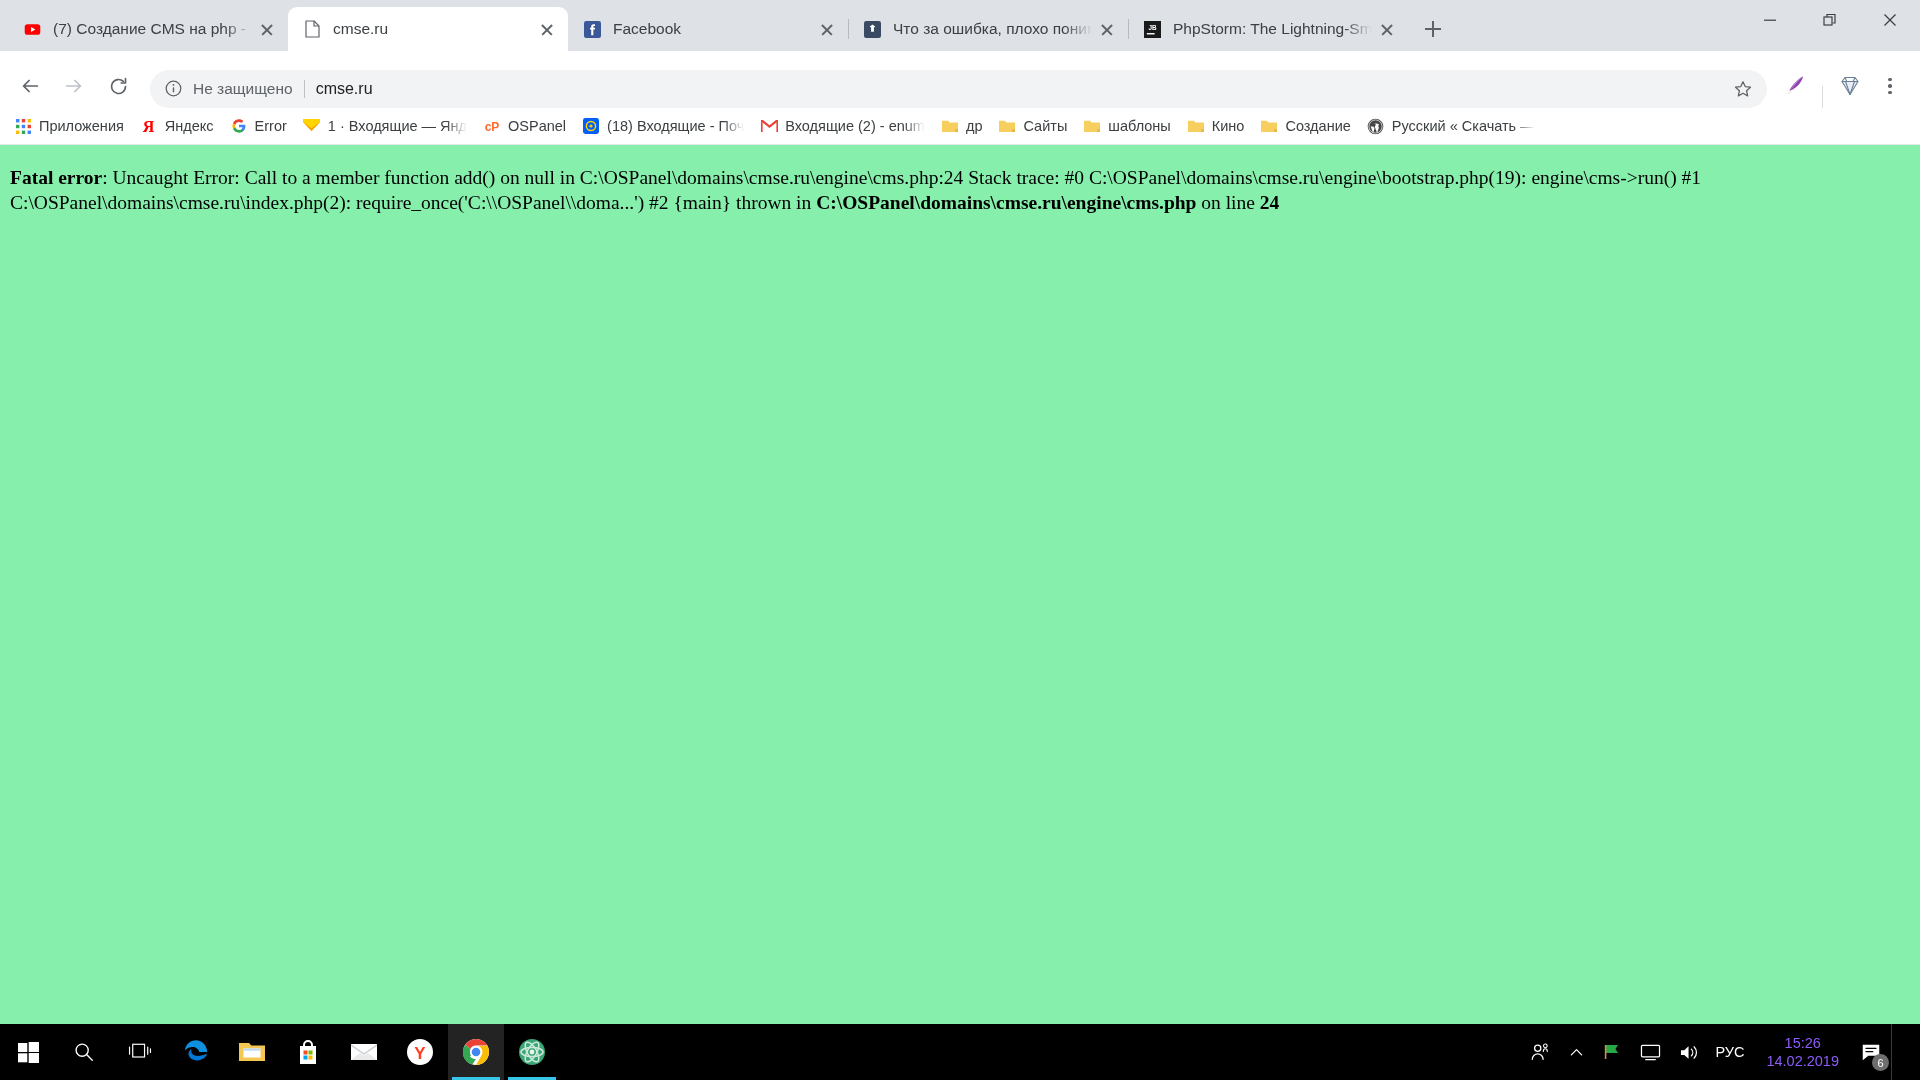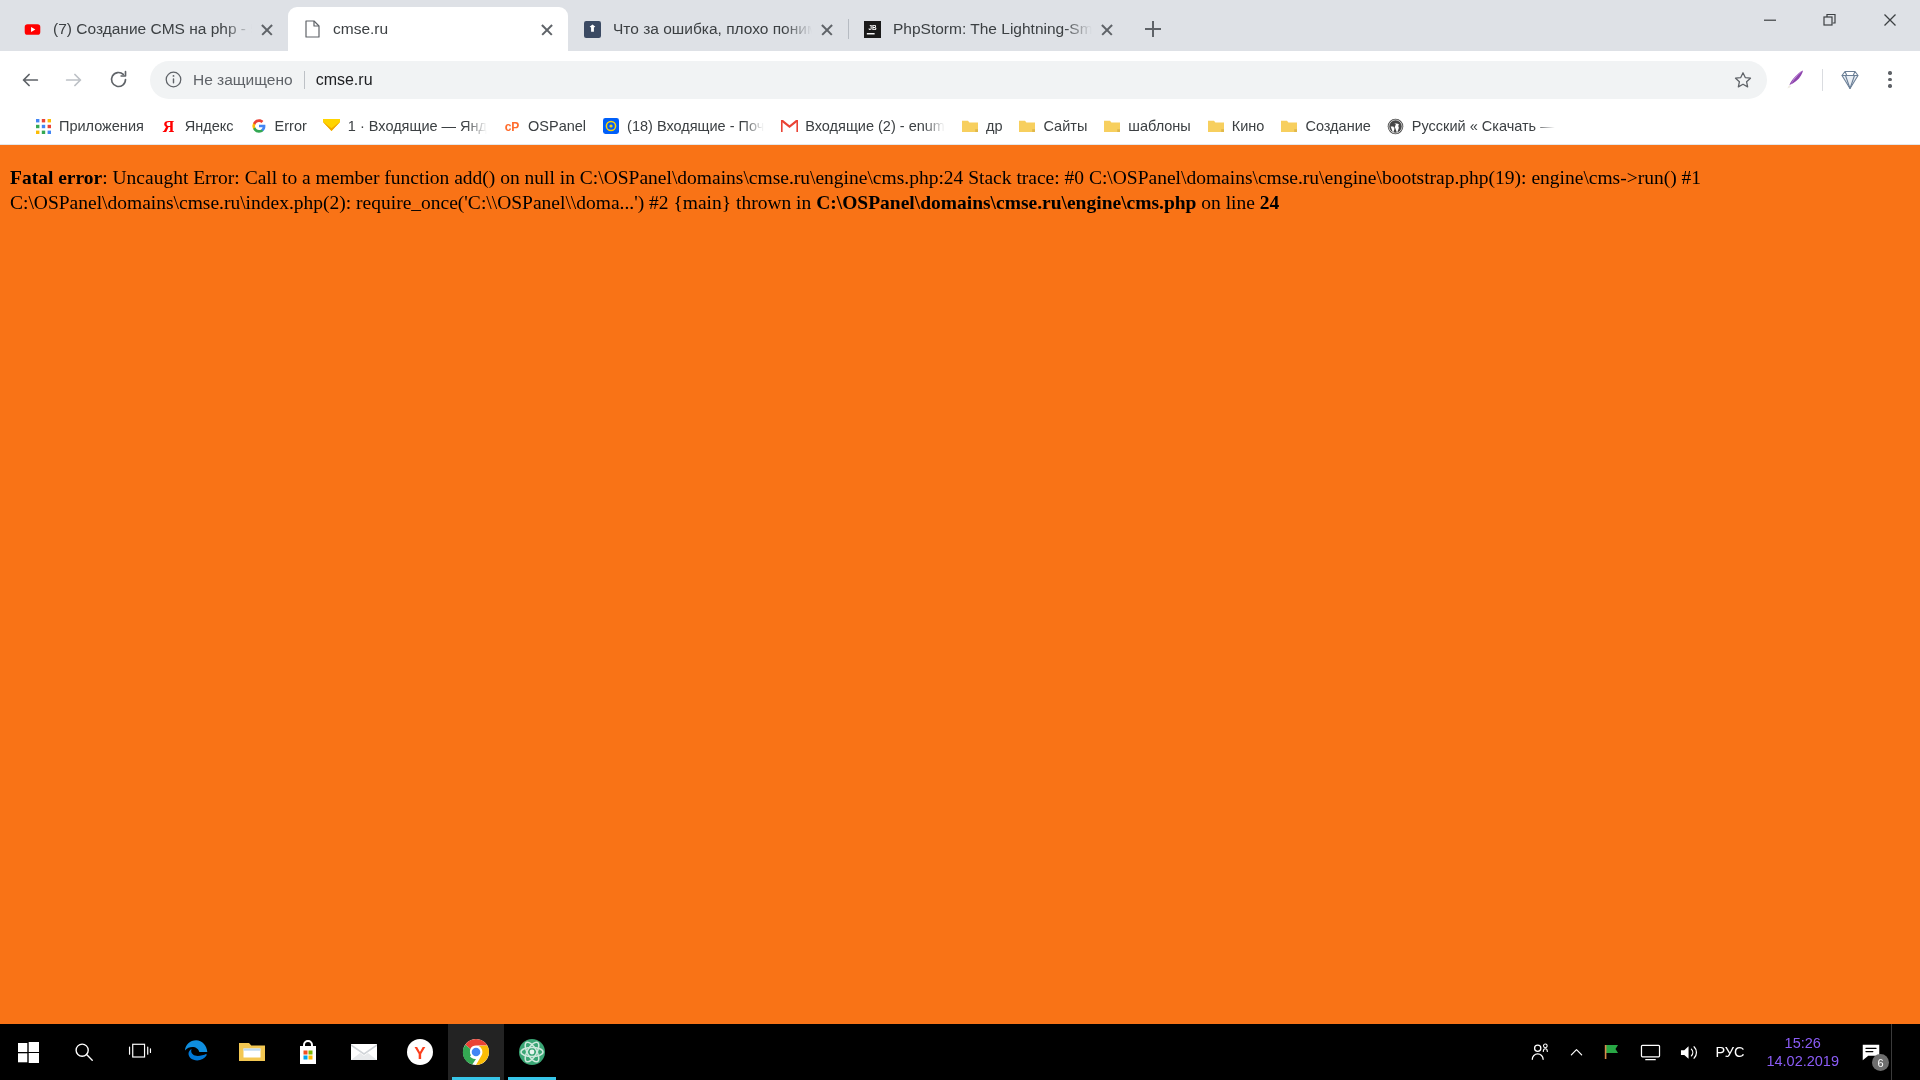--- a/index.html
+++ b/index.html
@@ -55,21 +55,21 @@
   }
   .newtab::before { left:9px; top:16.3px; width:16px; height:1.8px; }
   .newtab::after  { left:16.1px; top:9px; width:1.8px; height:16px; }
 
   .wincontrols { margin-left:auto; display:flex; align-items:flex-start; height:51px; }
   .wc { width:60px; height:40px; display:flex; align-items:center; justify-content:center; }
   .wc svg { display:block; }
 
   
   .toolbar {
-    height:57px; background:#ffffff; display:flex; align-items:center;
+    height:57px; background:#ffffff; display:flex; align-items:flex-end;
     padding:0 10px 0 8px;
   }
   .navbtn { width:44px; height:44px; display:flex; align-items:center;
             justify-content:center; border-radius:50%; flex:0 0 44px; }
   .omnibox {
     flex:1 1 auto; height:38px; background:#f1f3f4; border-radius:20px;
     display:flex; align-items:center; margin:0 8px 0 10px; padding:0 6px 0 14px;
     min-width:0;
   }
   .sec-ico { width:20px; height:20px; flex:0 0 20px; margin-right:9px; }
@@ -80,34 +80,34 @@
   .star { width:36px; height:36px; display:flex; align-items:center; justify-content:center; flex:0 0 36px; }
   .tb-ico { width:40px; height:44px; display:flex; align-items:center; justify-content:center; flex:0 0 40px; }
   .tb-sep { width:1px; height:22px; background:#dadce0; margin:0 7px; flex:0 0 1px; }
   .menu-dots { width:40px; height:44px; display:flex; flex-direction:column;
      align-items:center; justify-content:center; gap:3px; flex:0 0 40px; }
   .menu-dots i { width:3.4px; height:3.4px; border-radius:50%; background:#5f6368; display:block; }
 
   
   .bookmarks {
     height:37px; background:#ffffff; display:flex; align-items:center;
-    padding:0 8px 0 26px; border-bottom:1px solid #e4e6e8; overflow:hidden;
+    padding:0 8px 0 6px; border-bottom:1px solid #e4e6e8; overflow:hidden;
   }
   .bm { display:flex; align-items:center; height:28px; padding:0 8px;
         border-radius:4px; flex:0 0 auto; max-width:190px; }
   .bm .bmico { width:18px; height:18px; flex:0 0 18px; margin-right:7px;
      display:flex; align-items:center; justify-content:center; }
   .bm .bmlabel { font-size:14.5px; color:#3c4043; white-space:nowrap;
      overflow:hidden; line-height:18px;
      -webkit-mask-image:linear-gradient(to right,#000 85%,transparent 100%);
              mask-image:linear-gradient(to right,#000 85%,transparent 100%); }
   .bm.nomask .bmlabel { -webkit-mask-image:none; mask-image:none; }
 
   
-  .page { background:#f97316; height:898px; padding:20px 19px 0 10px; }
+  .page { background:#86efac; height:898px; padding:20px 19px 0 10px; }
   .errtext {
     font-family:"Liberation Serif", serif;
     font-size:19.5px; line-height:25px; color:#000000;
     word-spacing:0px;
   }
   .errtext b { font-weight:bold; }
 
   
   .taskbar {
     position:absolute; left:0; top:1024px; width:1920px; height:56px;
@@ -162,20 +162,30 @@
       <span class="favicon">
         <svg width="15" height="18" viewBox="0 0 15 18">
             <path d="M1 1h8l5 5v11H1z" fill="#fff" stroke="#5f6368" stroke-width="1.2" stroke-linejoin="round"></path>
             <path d="M9 1v5h5" fill="none" stroke="#5f6368" stroke-width="1.2" stroke-linejoin="round"></path>
           </svg>
       </span>
       <span class="tabtitle">cmse.ru</span>
       <span class="tabclose"></span>
     </div>
 
+    <div class="tab inactive">
+      <span class="favicon">
+        <svg width="17" height="17" viewBox="0 0 24 24">
+            <rect width="24" height="24" rx="3" fill="#3b5998"></rect>
+            <path d="M15.5 12h-2.3v8h-3v-8H8.5V9.4h1.7V7.8c0-2 .9-3.3 3.3-3.3h2v2.6h-1.3c-.8 0-.9.3-.9 1v1.3h2.3z" fill="#fff"></path>
+          </svg>
+      </span>
+      <span class="tabtitle">Facebook</span>
+      <span class="tabclose"></span>
+    </div>
 
     <div class="tab inactive">
       <span class="favicon">
         <svg width="17" height="17" viewBox="0 0 24 24">
             <rect width="24" height="24" rx="3" fill="#3b4a63"></rect>
             <path d="M12 5l4 3-2 1v6h-4V9L8 8z" fill="#fff"></path>
           </svg>
       </span>
       <span class="tabtitle">Что за ошибка, плохо понимаю</span>
       <span class="tabclose"></span>

